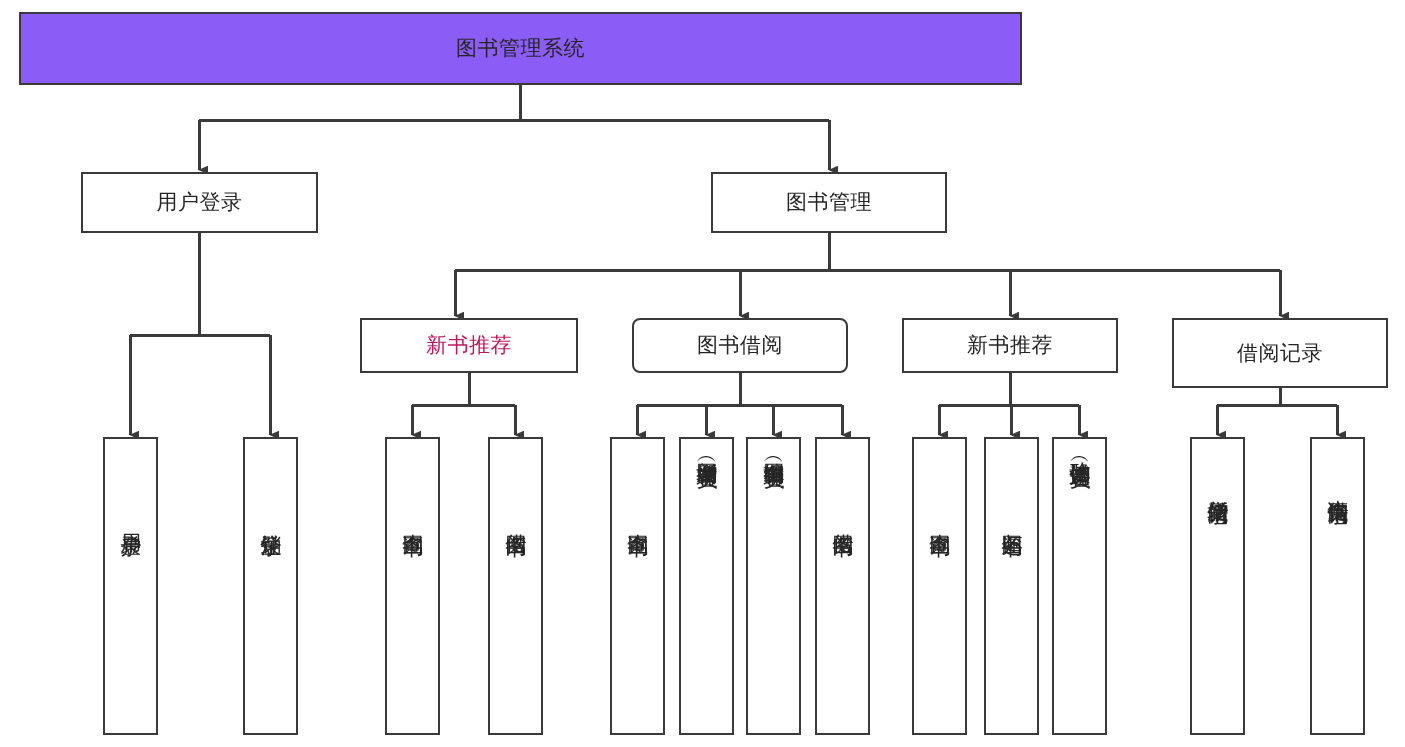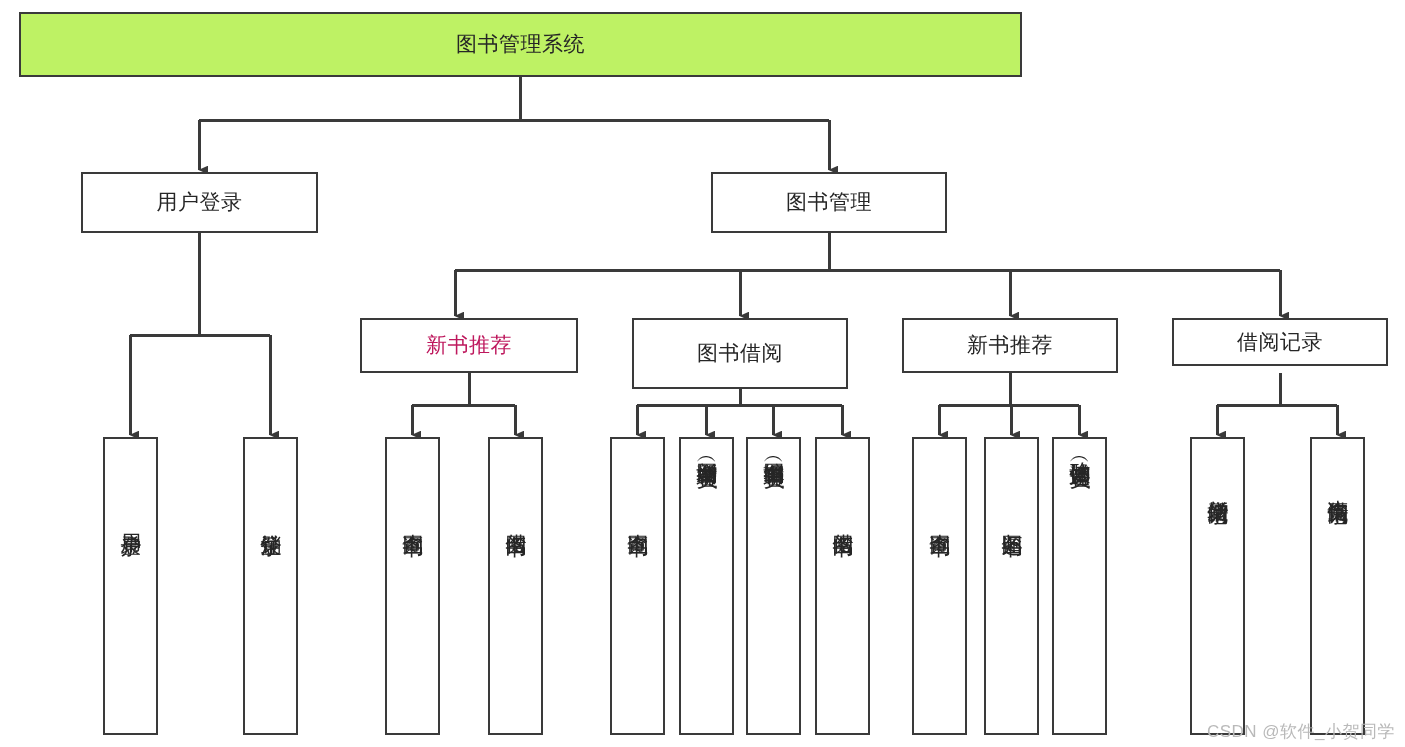--- a/index.html
+++ b/index.html
@@ -94,39 +94,39 @@
         <line x1="939" y1="405" x2="939" y2="435" stroke="#3a3a3a" stroke-width="3" shape-rendering="crispEdges" marker-end="url(#arrowhead)"></line>
         <line x1="1011" y1="405" x2="1011" y2="435" stroke="#3a3a3a" stroke-width="3" shape-rendering="crispEdges" marker-end="url(#arrowhead)"></line>
         <line x1="1079" y1="405" x2="1079" y2="435" stroke="#3a3a3a" stroke-width="3" shape-rendering="crispEdges" marker-end="url(#arrowhead)"></line>
         <line x1="1217" y1="405" x2="1337" y2="405" stroke="#3a3a3a" stroke-width="3" shape-rendering="crispEdges"></line>
         <line x1="1217" y1="405" x2="1217" y2="435" stroke="#3a3a3a" stroke-width="3" shape-rendering="crispEdges" marker-end="url(#arrowhead)"></line>
         <line x1="1337" y1="405" x2="1337" y2="435" stroke="#3a3a3a" stroke-width="3" shape-rendering="crispEdges" marker-end="url(#arrowhead)"></line>
       </g>
   </svg>
 
   <div id="nodes-layer">
-      <div class="node-box" style="left: 19px; top: 12px; width: 1003px; height: 65px; border-color: rgb(58, 58, 58); background: #bef264;">
+      <div class="node-box" style="left: 19px; top: 12px; width: 1003px; height: 73px; border-color: rgb(58, 58, 58); background: #8b5cf6;">
         <span class="node-label" style="color: rgb(38, 38, 38);">图书管理系统</span>
       </div>
       <div class="node-box" style="left: 81px; top: 172px; width: 237px; height: 61px; border-color: rgb(58, 58, 58); background: rgb(255, 255, 255);">
         <span class="node-label" style="color: rgb(38, 38, 38);">用户登录</span>
       </div>
       <div class="node-box" style="left: 711px; top: 172px; width: 236px; height: 61px; border-color: rgb(58, 58, 58); background: rgb(255, 255, 255);">
         <span class="node-label" style="color: rgb(38, 38, 38); text-align: center;">图书管理</span>
       </div>
       <div class="node-box" style="left: 360px; top: 318px; width: 218px; height: 55px; border-color: rgb(58, 58, 58); background: rgb(255, 255, 255);">
         <span class="node-label" style="color: #be185d;">新书推荐</span>
       </div>
-      <div class="node-box" style="left: 632px; top: 318px; width: 216px; height: 71px; border-color: rgb(58, 58, 58); background: rgb(255, 255, 255);">
+      <div class="node-box" style="left: 632px; top: 318px; width: 216px; height: 55px; border-color: rgb(58, 58, 58); background: rgb(255, 255, 255); border-radius: 8px;">
         <span class="node-label" style="color: rgb(38, 38, 38);">图书借阅</span>
       </div>
       <div class="node-box" style="left: 902px; top: 318px; width: 216px; height: 55px; border-color: rgb(58, 58, 58); background: rgb(255, 255, 255);">
         <span class="node-label" style="color: rgb(38, 38, 38);">新书推荐</span>
       </div>
-      <div class="node-box" style="left: 1172px; top: 318px; width: 216px; height: 48px; border-color: rgb(58, 58, 58); background: rgb(255, 255, 255);">
+      <div class="node-box" style="left: 1172px; top: 318px; width: 216px; height: 70px; border-color: rgb(58, 58, 58); background: rgb(255, 255, 255);">
         <span class="node-label" style="color: rgb(38, 38, 38);">借阅记录</span>
       </div>
       <div class="node-box vertical mid" style="left: 103px; top: 437px; width: 55px; height: 298px; border-color: rgb(58, 58, 58); background: rgb(255, 255, 255);">
         <span class="node-label" style="color: rgb(38, 38, 38);">用户登录</span>
       </div>
       <div class="node-box vertical mid" style="left: 243px; top: 437px; width: 55px; height: 298px; border-color: rgb(58, 58, 58); background: rgb(255, 255, 255);">
         <span class="node-label" style="color: rgb(38, 38, 38);">注销登录</span>
       </div>
       <div class="node-box vertical mid" style="left: 385px; top: 437px; width: 55px; height: 298px; border-color: rgb(58, 58, 58); background: rgb(255, 255, 255);">
         <span class="node-label" style="color: rgb(38, 38, 38);">查询图书</span>
@@ -156,14 +156,13 @@
         <span class="node-label" style="color: rgb(38, 38, 38);">确认归还（管理员）</span>
       </div>
       <div class="node-box vertical mid2" style="left: 1190px; top: 437px; width: 55px; height: 298px; border-color: rgb(58, 58, 58); background: rgb(255, 255, 255);">
         <span class="node-label" style="color: rgb(38, 38, 38);">新增借阅记录</span>
       </div>
       <div class="node-box vertical mid2" style="left: 1310px; top: 437px; width: 55px; height: 298px; border-color: rgb(58, 58, 58); background: rgb(255, 255, 255);">
         <span class="node-label" style="color: rgb(38, 38, 38);">查询借阅记录</span>
       </div>
     </div>
 
-  <div id="watermark">CSDN @软件_小贺同学</div>
 </div>
 
 </body></html>

